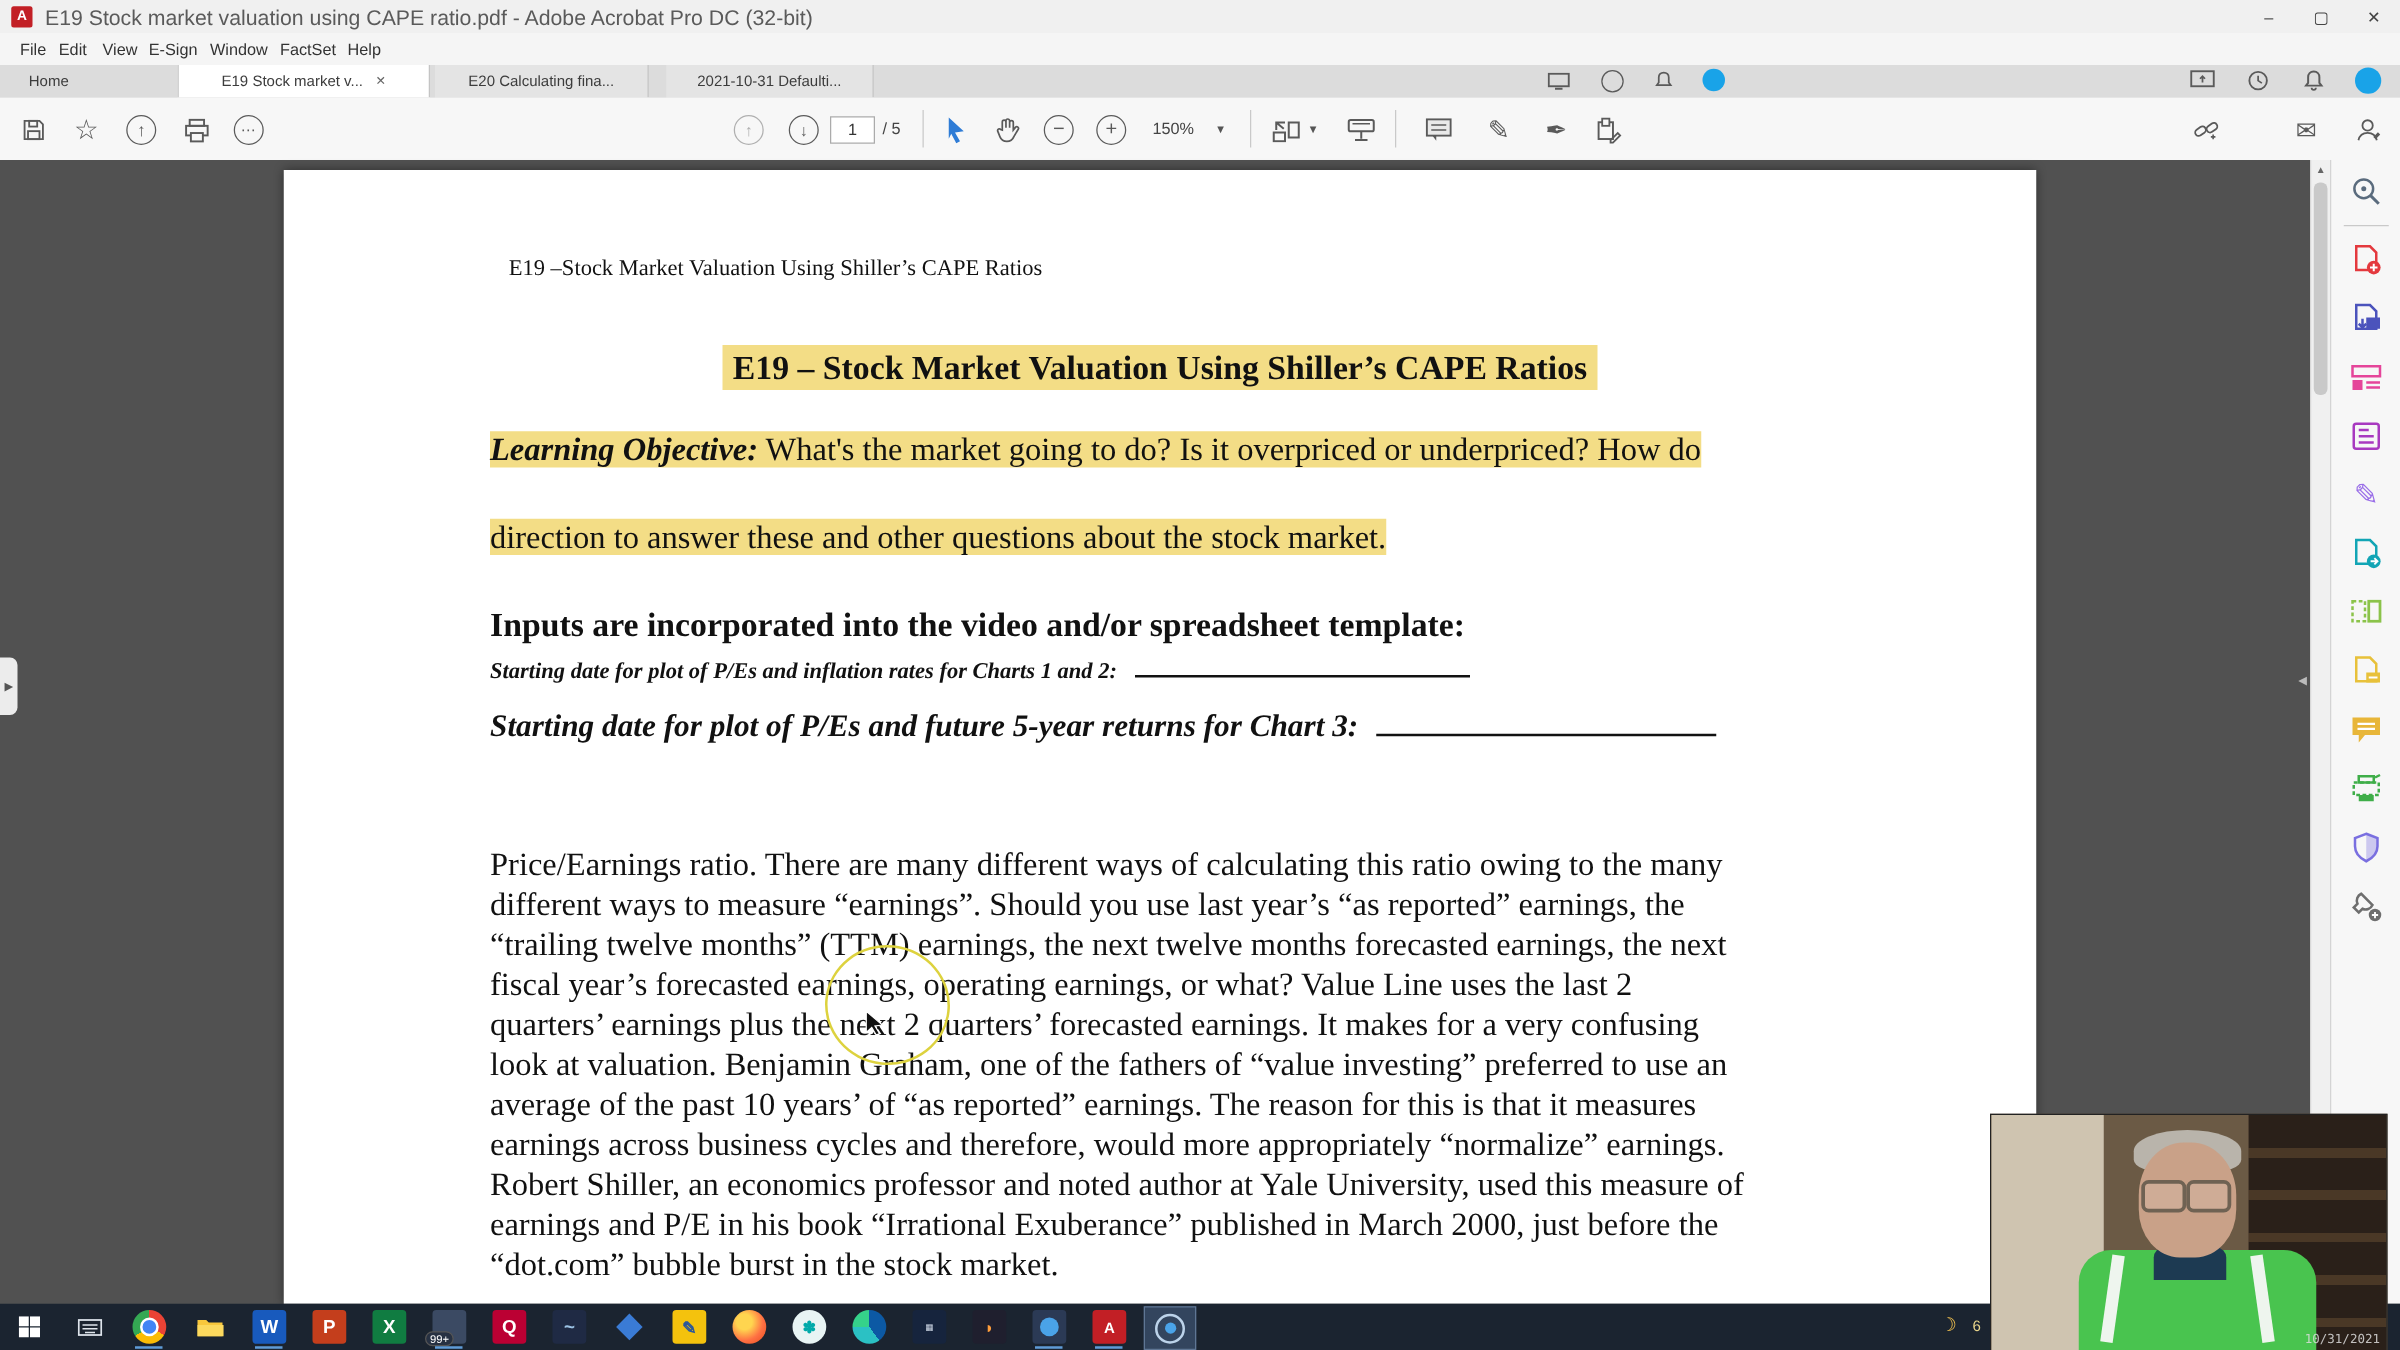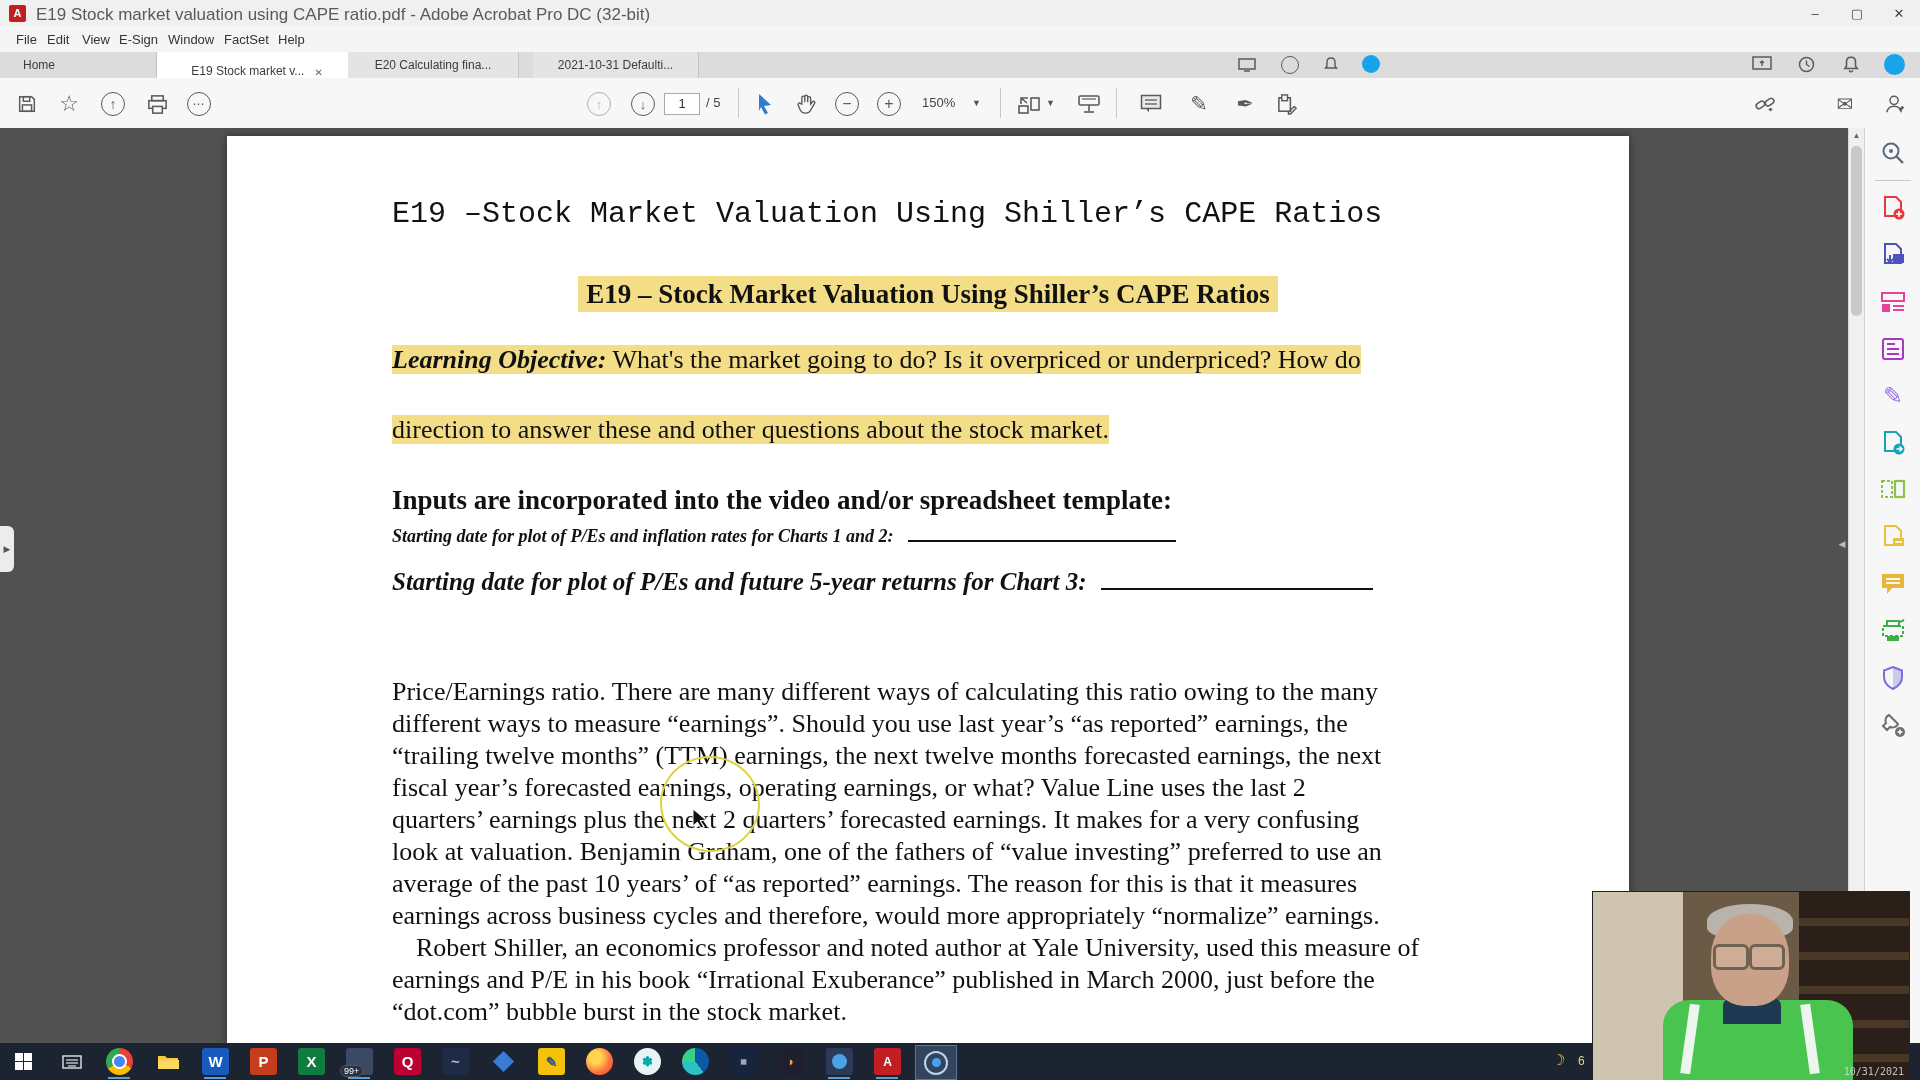--- a/index.html
+++ b/index.html
@@ -90,21 +90,21 @@
     <span class="menuitem" style="left:274px;">Help</span>
   </div>
 
   <div id="tabbar" class="abs">
     <div class="tab plain" style="left:10px;width:58px;">
         <span>Home</span>
       </div>
     <div class="tab plain" style="left:74px;width:42px;margin-top:23px;">
         <span>Tools</span>
       </div>
-    <div class="tab active" style="left:156px;width:200px;align-items:flex-end;">
+    <div class="tab active" style="left:142px;width:200px;">
       <span>E19 Stock market v...</span>
       <span style="margin-left:10px;font-size:10px;color:#666;">✕</span>
     </div>
     <div class="tab" style="left:348px;width:170px;">
         <span>E20 Calculating fina...</span>
       </div>
     <div class="tab" style="left:533px;width:165px;">
         <span>2021-10-31 Defaulti...</span>
       </div>
 
@@ -244,21 +244,21 @@
           <path d="M16 18l4-4 2 2-4 4z" fill="#5a5a5a"></path>
         </svg>
     </div>
   </div>
 
   <div id="docarea" class="abs">
 
     <div class="abs" style="left:0;top:398px;width:14px;height:46px;background:#ececec;border-radius:0 6px 6px 0;display:flex;align-items:center;justify-content:center;font-size:9px;color:#555;">▶</div>
 
     <div id="page">
-      <div class="serifline" style="left:165px;top:62px;font-size:30px;font-family:Liberation Mono, monospace;">E19 –Stock Market Valuation Using Shiller’s CAPE Ratios</div>
+      <div class="serifline" style="left:180px;top:62px;font-size:18px;">E19 –Stock Market Valuation Using Shiller’s CAPE Ratios</div>
 
       <div class="serifline" style="left:0;top:142px;width:1402px;text-align:center;">
         <span class="hl" style="font-weight:bold;font-size:27px;padding:3px 8px;">E19 – Stock Market Valuation Using Shiller’s CAPE Ratios</span>
       </div>
 
       <div class="serifline" style="left:165px;top:208px;">
         <span class="hl"><b><i>Learning Objective:</i></b><span> What's the market going to do? Is it overpriced or underpriced? How do</span></span>
       </div>
       <div class="serifline" style="left:165px;top:278px;"><span class="hl">direction to answer these and other questions about the stock market.</span></div>
 
@@ -272,21 +272,21 @@
       </div>
 
       <div class="serifline" style="left:165px;top:540px;">Price/Earnings ratio. There are many different ways of calculating this ratio owing to the many</div>
       <div class="serifline" style="left:165px;top:572px;">different ways to measure “earnings”. Should you use last year’s “as reported” earnings, the</div>
       <div class="serifline" style="left:165px;top:604px;">“trailing twelve months” (TTM) earnings, the next twelve months forecasted earnings, the next</div>
       <div class="serifline" style="left:165px;top:636px;">fiscal year’s forecasted earnings, operating earnings, or what? Value Line uses the last 2</div>
       <div class="serifline" style="left:165px;top:668px;">quarters’ earnings plus the next 2 quarters’ forecasted earnings. It makes for a very confusing</div>
       <div class="serifline" style="left:165px;top:700px;">look at valuation. Benjamin Graham, one of the fathers of “value investing” preferred to use an</div>
       <div class="serifline" style="left:165px;top:732px;">average of the past 10 years’ of “as reported” earnings. The reason for this is that it measures</div>
       <div class="serifline" style="left:165px;top:764px;">earnings across business cycles and therefore, would more appropriately “normalize” earnings.</div>
-      <div class="serifline" style="left:165px;top:796px;margin-left:24px;">Robert Shiller, an economics professor and noted author at Yale University, used this measure of</div>
+      <div class="serifline" style="left:165px;top:796px;">Robert Shiller, an economics professor and noted author at Yale University, used this measure of</div>
       <div class="serifline" style="left:165px;top:828px;">earnings and P/E in his book “Irrational Exuberance” published in March 2000, just before the</div>
       <div class="serifline" style="left:165px;top:860px;">“dot.com” bubble burst in the stock market.</div>
 
       <div id="annot-ellipse"></div>
       <div class="abs" style="left:465px;top:672px;">
         <svg width="16" height="20" viewBox="0 0 16 20">
             <path d="M1 1l13 11-6 .8 3.6 6-2.6 1.2-3.6-6L1 18z" fill="#111" stroke="#fff" stroke-width="1"></path>
           </svg>
       </div>
     </div>

